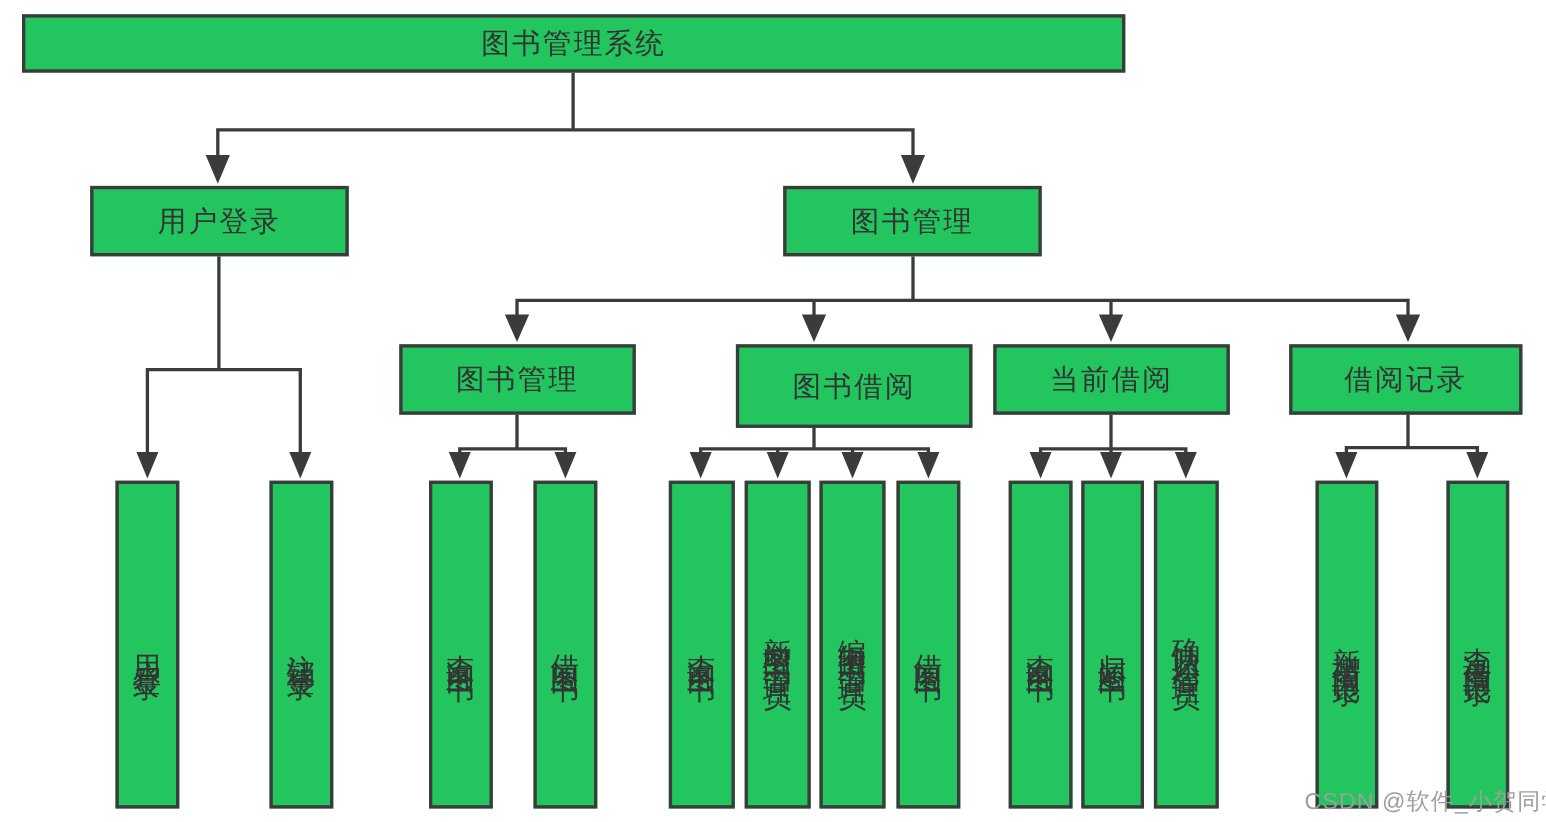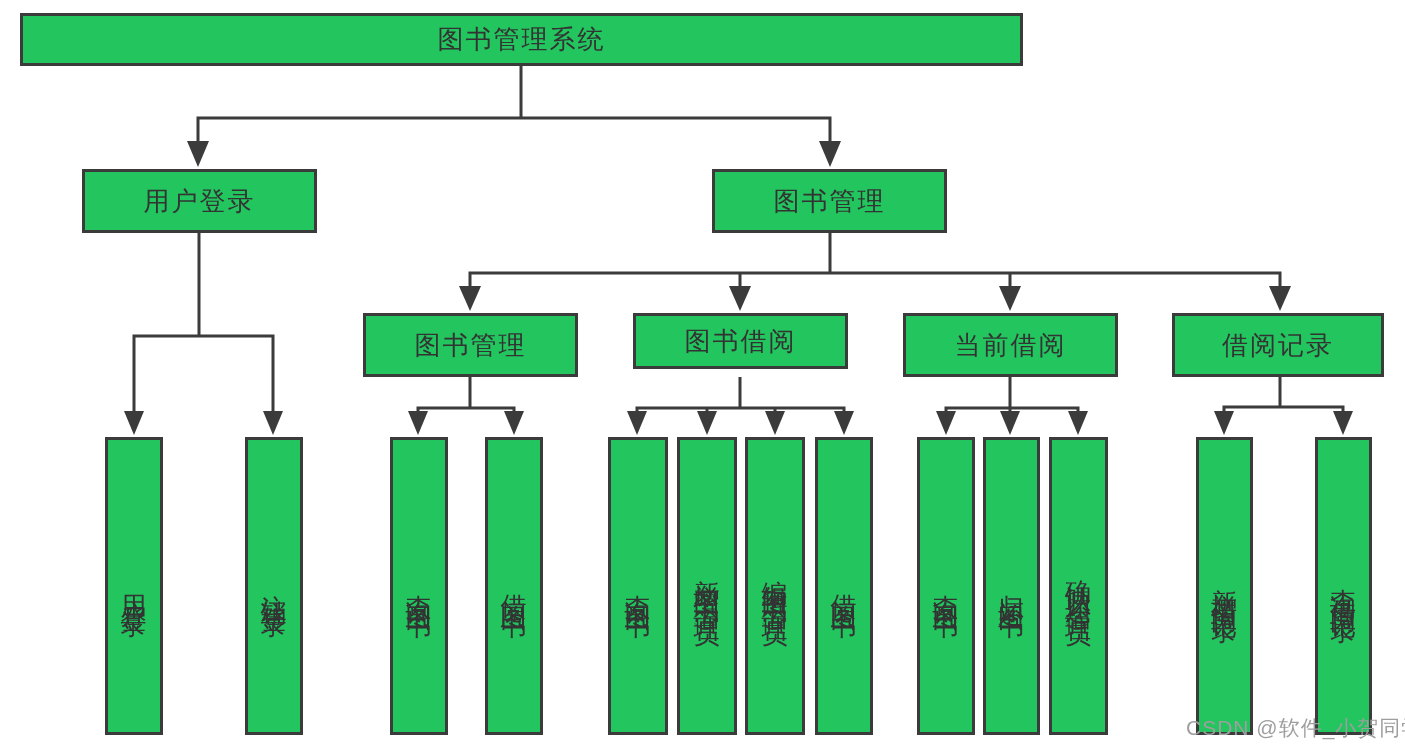--- a/index.html
+++ b/index.html
@@ -80,21 +80,21 @@
   <div class="box" style="left:82px; top:169px; width:235px; height:64px;">
     <span>用户登录</span>
   </div>
   <div class="box" style="left:712px; top:169px; width:235px; height:64px;">
     <span>图书管理</span>
   </div>
 
   <div class="box" style="left:363px; top:313px; width:215px; height:64px;">
     <span>图书管理</span>
   </div>
-  <div class="box" style="left:633px; top:313px; width:215px; height:56px;">
+  <div class="box" style="left:669px; top:313px; width:215px; height:76px;">
     <span>图书借阅</span>
   </div>
   <div class="box" style="left:903px; top:313px; width:215px; height:64px;">
     <span>当前借阅</span>
   </div>
   <div class="box" style="left:1172px; top:313px; width:212px; height:64px;">
     <span>借阅记录</span>
   </div>
 
   <div class="box leaf" style="left:105px; top:437px; width:58px; height:298px;">

